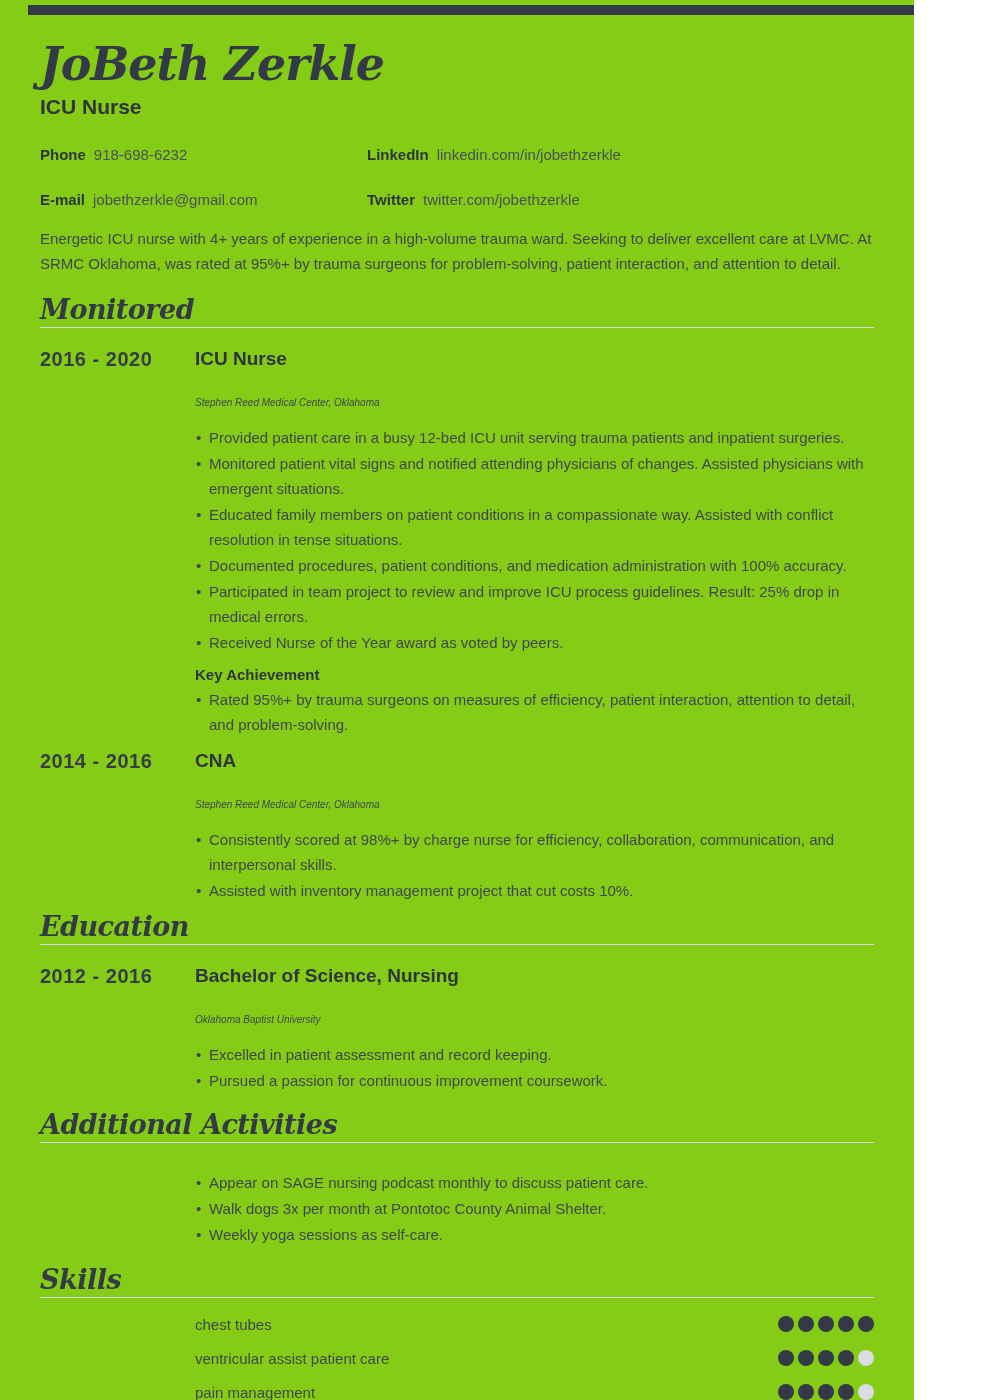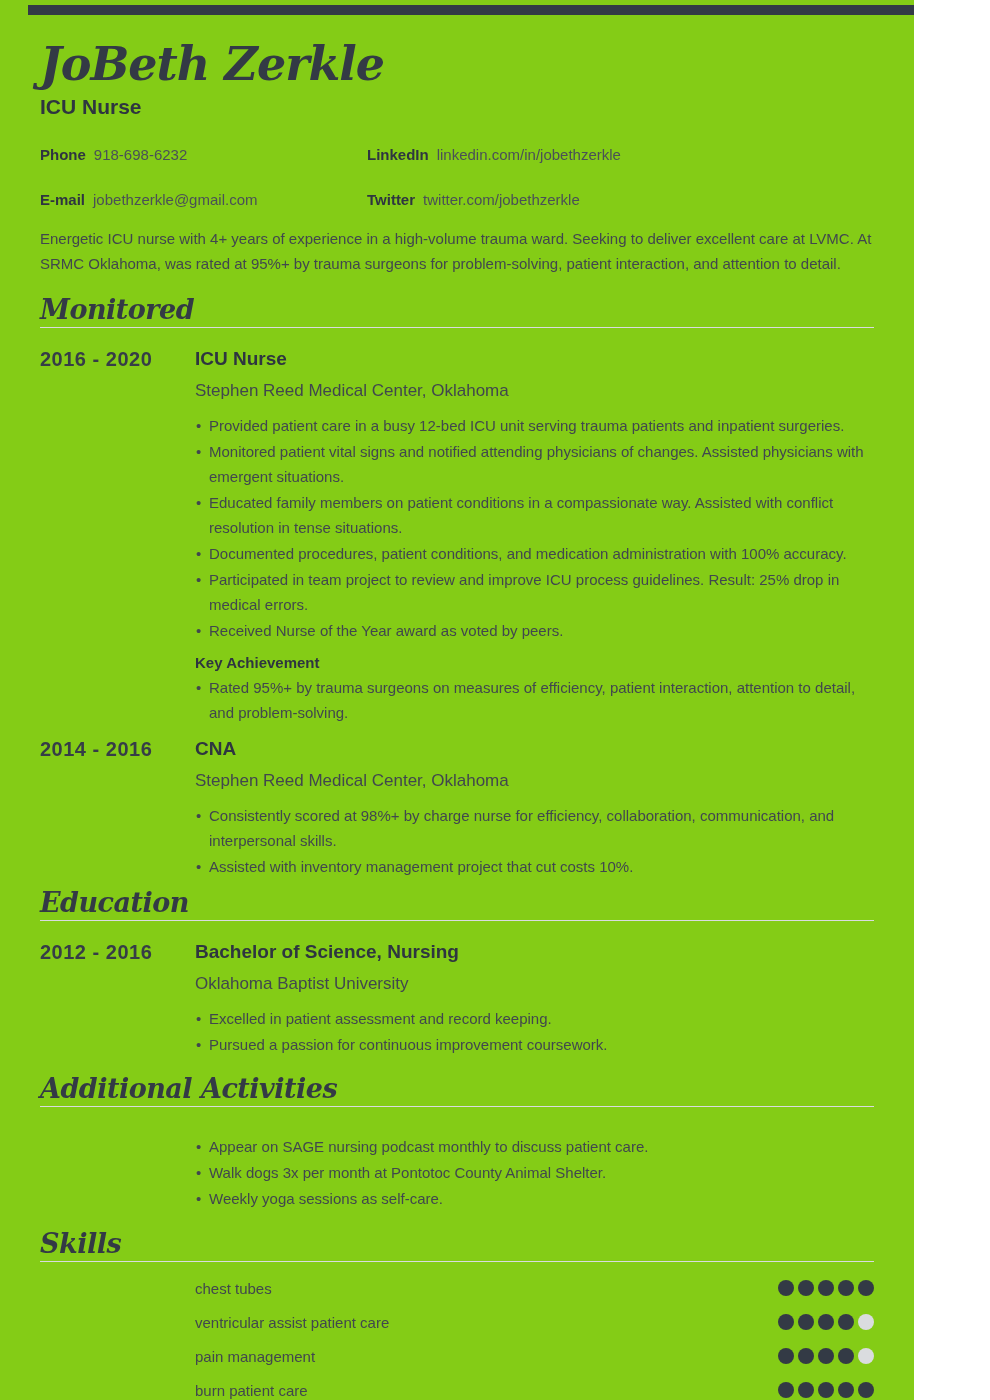--- a/index.html
+++ b/index.html
@@ -74,22 +74,22 @@
   }
   .entry + .entry{margin-top:12px;}
   .entry-dates{
     font-size:20px;font-weight:bold;color:#363d47;
     letter-spacing:0.5px;line-height:22px;
   }
   .entry-title{
     font-size:19px;font-weight:bold;color:#2e3540;line-height:22px;
   }
   .entry-subtitle{
-    margin-top:8px;
-    font-size:17px;line-height:25px;color:var(--body);
+    margin-top:20px;
+    font-style:italic;font-size:10px;line-height:25px;color:var(--body);
   }
   ul.bullets{
     margin:10px 0 0 0;padding:0;list-style:none;
     font-size:15px;line-height:25px;color:var(--body);
   }
   ul.bullets li{
     position:relative;
     padding-left:14px;
     margin:0 0 1px 0;
   }

